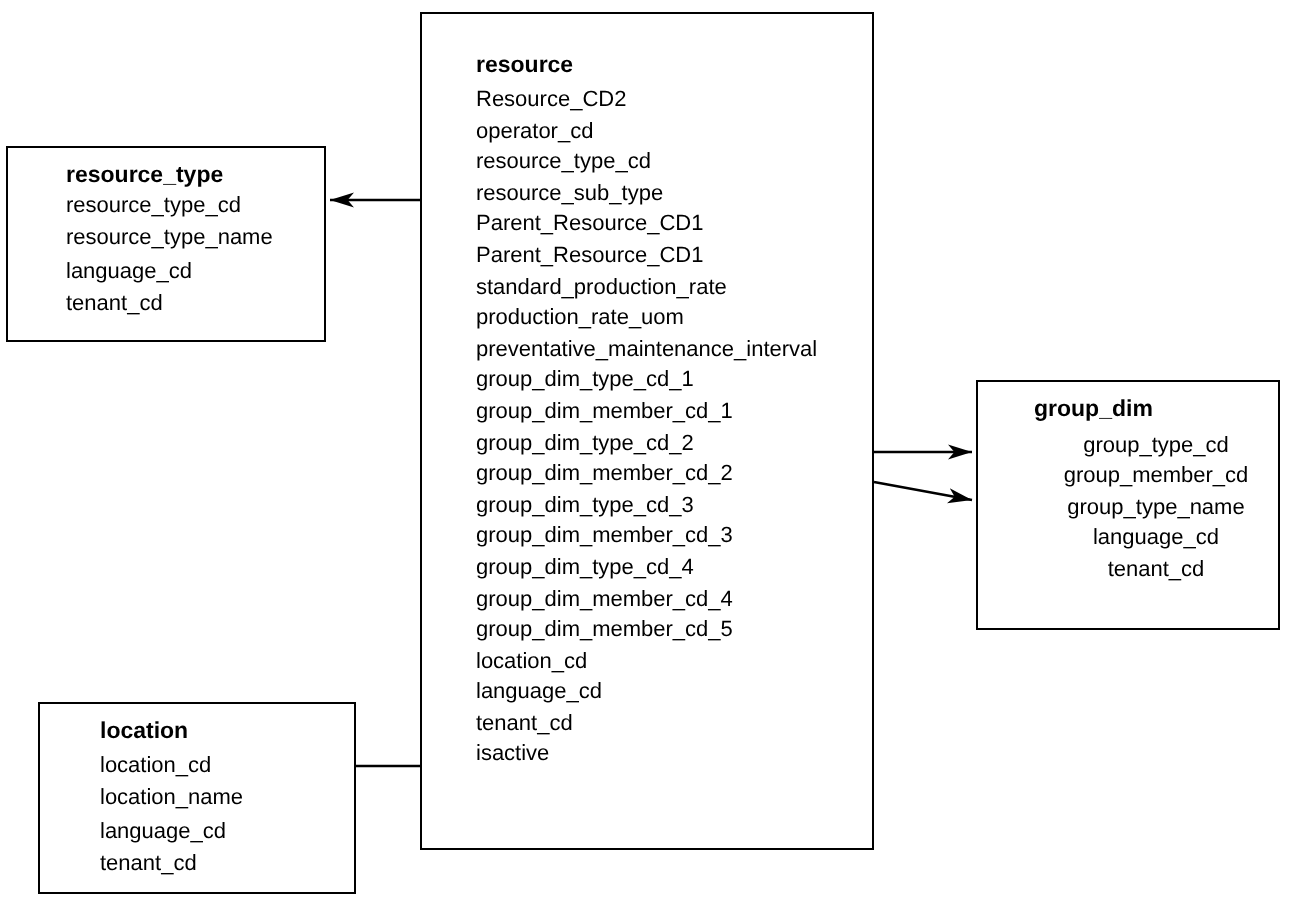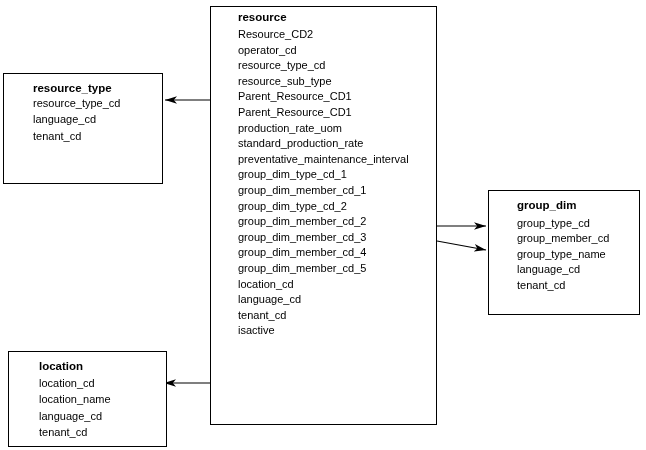--- a/index.html
+++ b/index.html
@@ -46,50 +46,50 @@
     white-space: nowrap;
     display: block;
   }
 
   
   #box-resource {
     left: 210px;
     top: 6px;
     width: 227px;
     height: 419px;
-    padding: 2px 0 0 27px;
+    padding: 18px 0 0 27px;
   }
   #box-resource ul.fields { margin-top: 2px; }
   #box-resource li { height: 15.6px; line-height: 15.6px; }
 
   
   #box-resource-type {
     left: 3px;
     top: 73px;
     width: 160px;
-    height: 111px;
+    height: 98px;
     padding: 6px 0 0 29px;
   }
   #box-resource-type ul.fields { margin-top: -1px; }
   #box-resource-type li { height: 16.4px; line-height: 16.4px; }
 
   
   #box-group-dim {
     left: 488px;
     top: 190px;
     width: 152px;
     height: 125px;
     padding: 6px 0 0 28px;
   }
   #box-group-dim ul.fields { margin-top: 3px; }
-  #box-group-dim li { height: 15.4px; line-height: 15.4px; }
+  #box-group-dim li { height: 15.4px; line-height: 15.4px; text-align: center; }
 
   
   #box-location {
-    left: 8px;
+    left: 19px;
     top: 351px;
     width: 159px;
     height: 96px;
     padding: 6px 16px 0 30px;
   }
   #box-location ul.fields { margin-top: 1px; }
   #box-location li { height: 16.3px; line-height: 16.3px; }
 </style>
 </head>
 <body>
@@ -110,41 +110,44 @@
 
   <div class="table-box" id="box-resource">
     <div class="tbl-title">resource</div>
     <ul class="fields">
       <li>Resource_CD2</li>
       <li>operator_cd</li>
       <li>resource_type_cd</li>
       <li>resource_sub_type</li>
       <li>Parent_Resource_CD1</li>
       <li>Parent_Resource_CD1</li>
+      <li>standard_production_rate</li>
       <li>production_rate_uom</li>
-      <li>standard_production_rate</li>
       <li>preventative_maintenance_interval</li>
       <li>group_dim_type_cd_1</li>
       <li>group_dim_member_cd_1</li>
       <li>group_dim_type_cd_2</li>
       <li>group_dim_member_cd_2</li>
+      <li>group_dim_type_cd_3</li>
       <li>group_dim_member_cd_3</li>
+      <li>group_dim_type_cd_4</li>
       <li>group_dim_member_cd_4</li>
       <li>group_dim_member_cd_5</li>
       <li>location_cd</li>
       <li>language_cd</li>
       <li>tenant_cd</li>
       <li>isactive</li>
     </ul>
   </div>
 
   <div class="table-box" id="box-resource-type">
     <div class="tbl-title">resource_type</div>
     <ul class="fields">
       <li>resource_type_cd</li>
+      <li>resource_type_name</li>
       <li>language_cd</li>
       <li>tenant_cd</li>
     </ul>
   </div>
 
   <div class="table-box" id="box-group-dim">
     <div class="tbl-title">group_dim</div>
     <ul class="fields">
       <li>group_type_cd</li>
       <li>group_member_cd</li>

